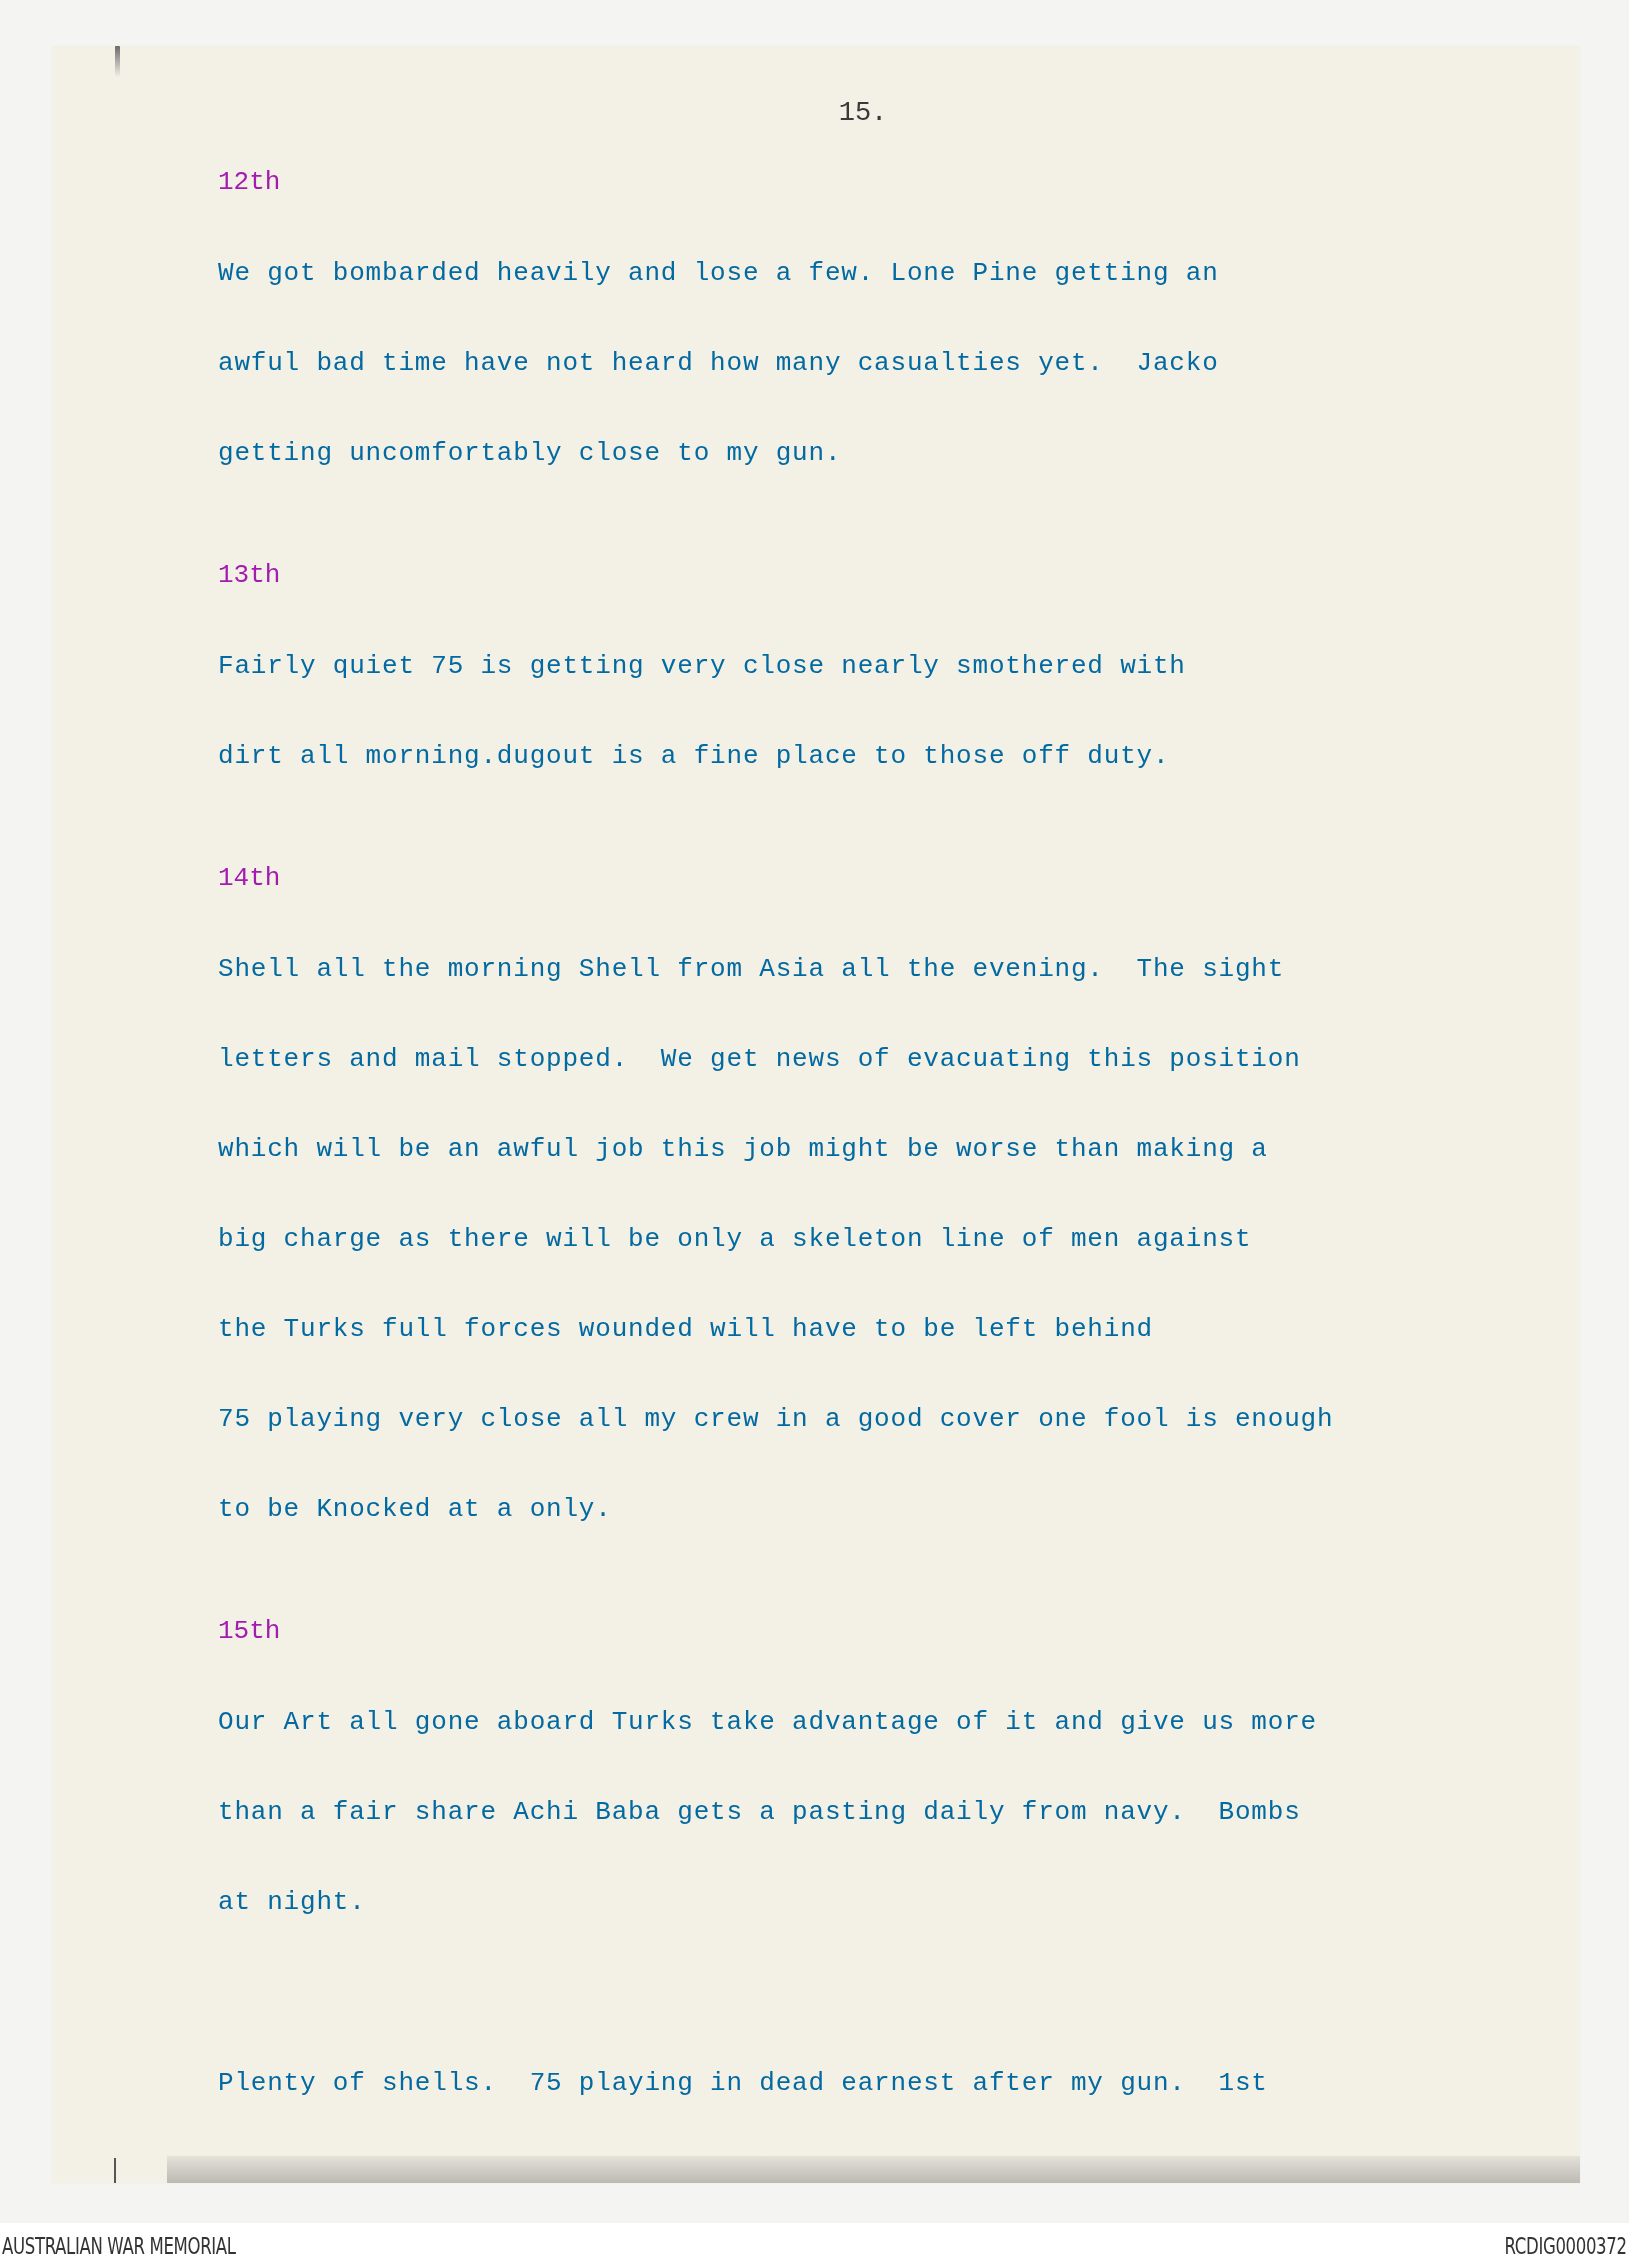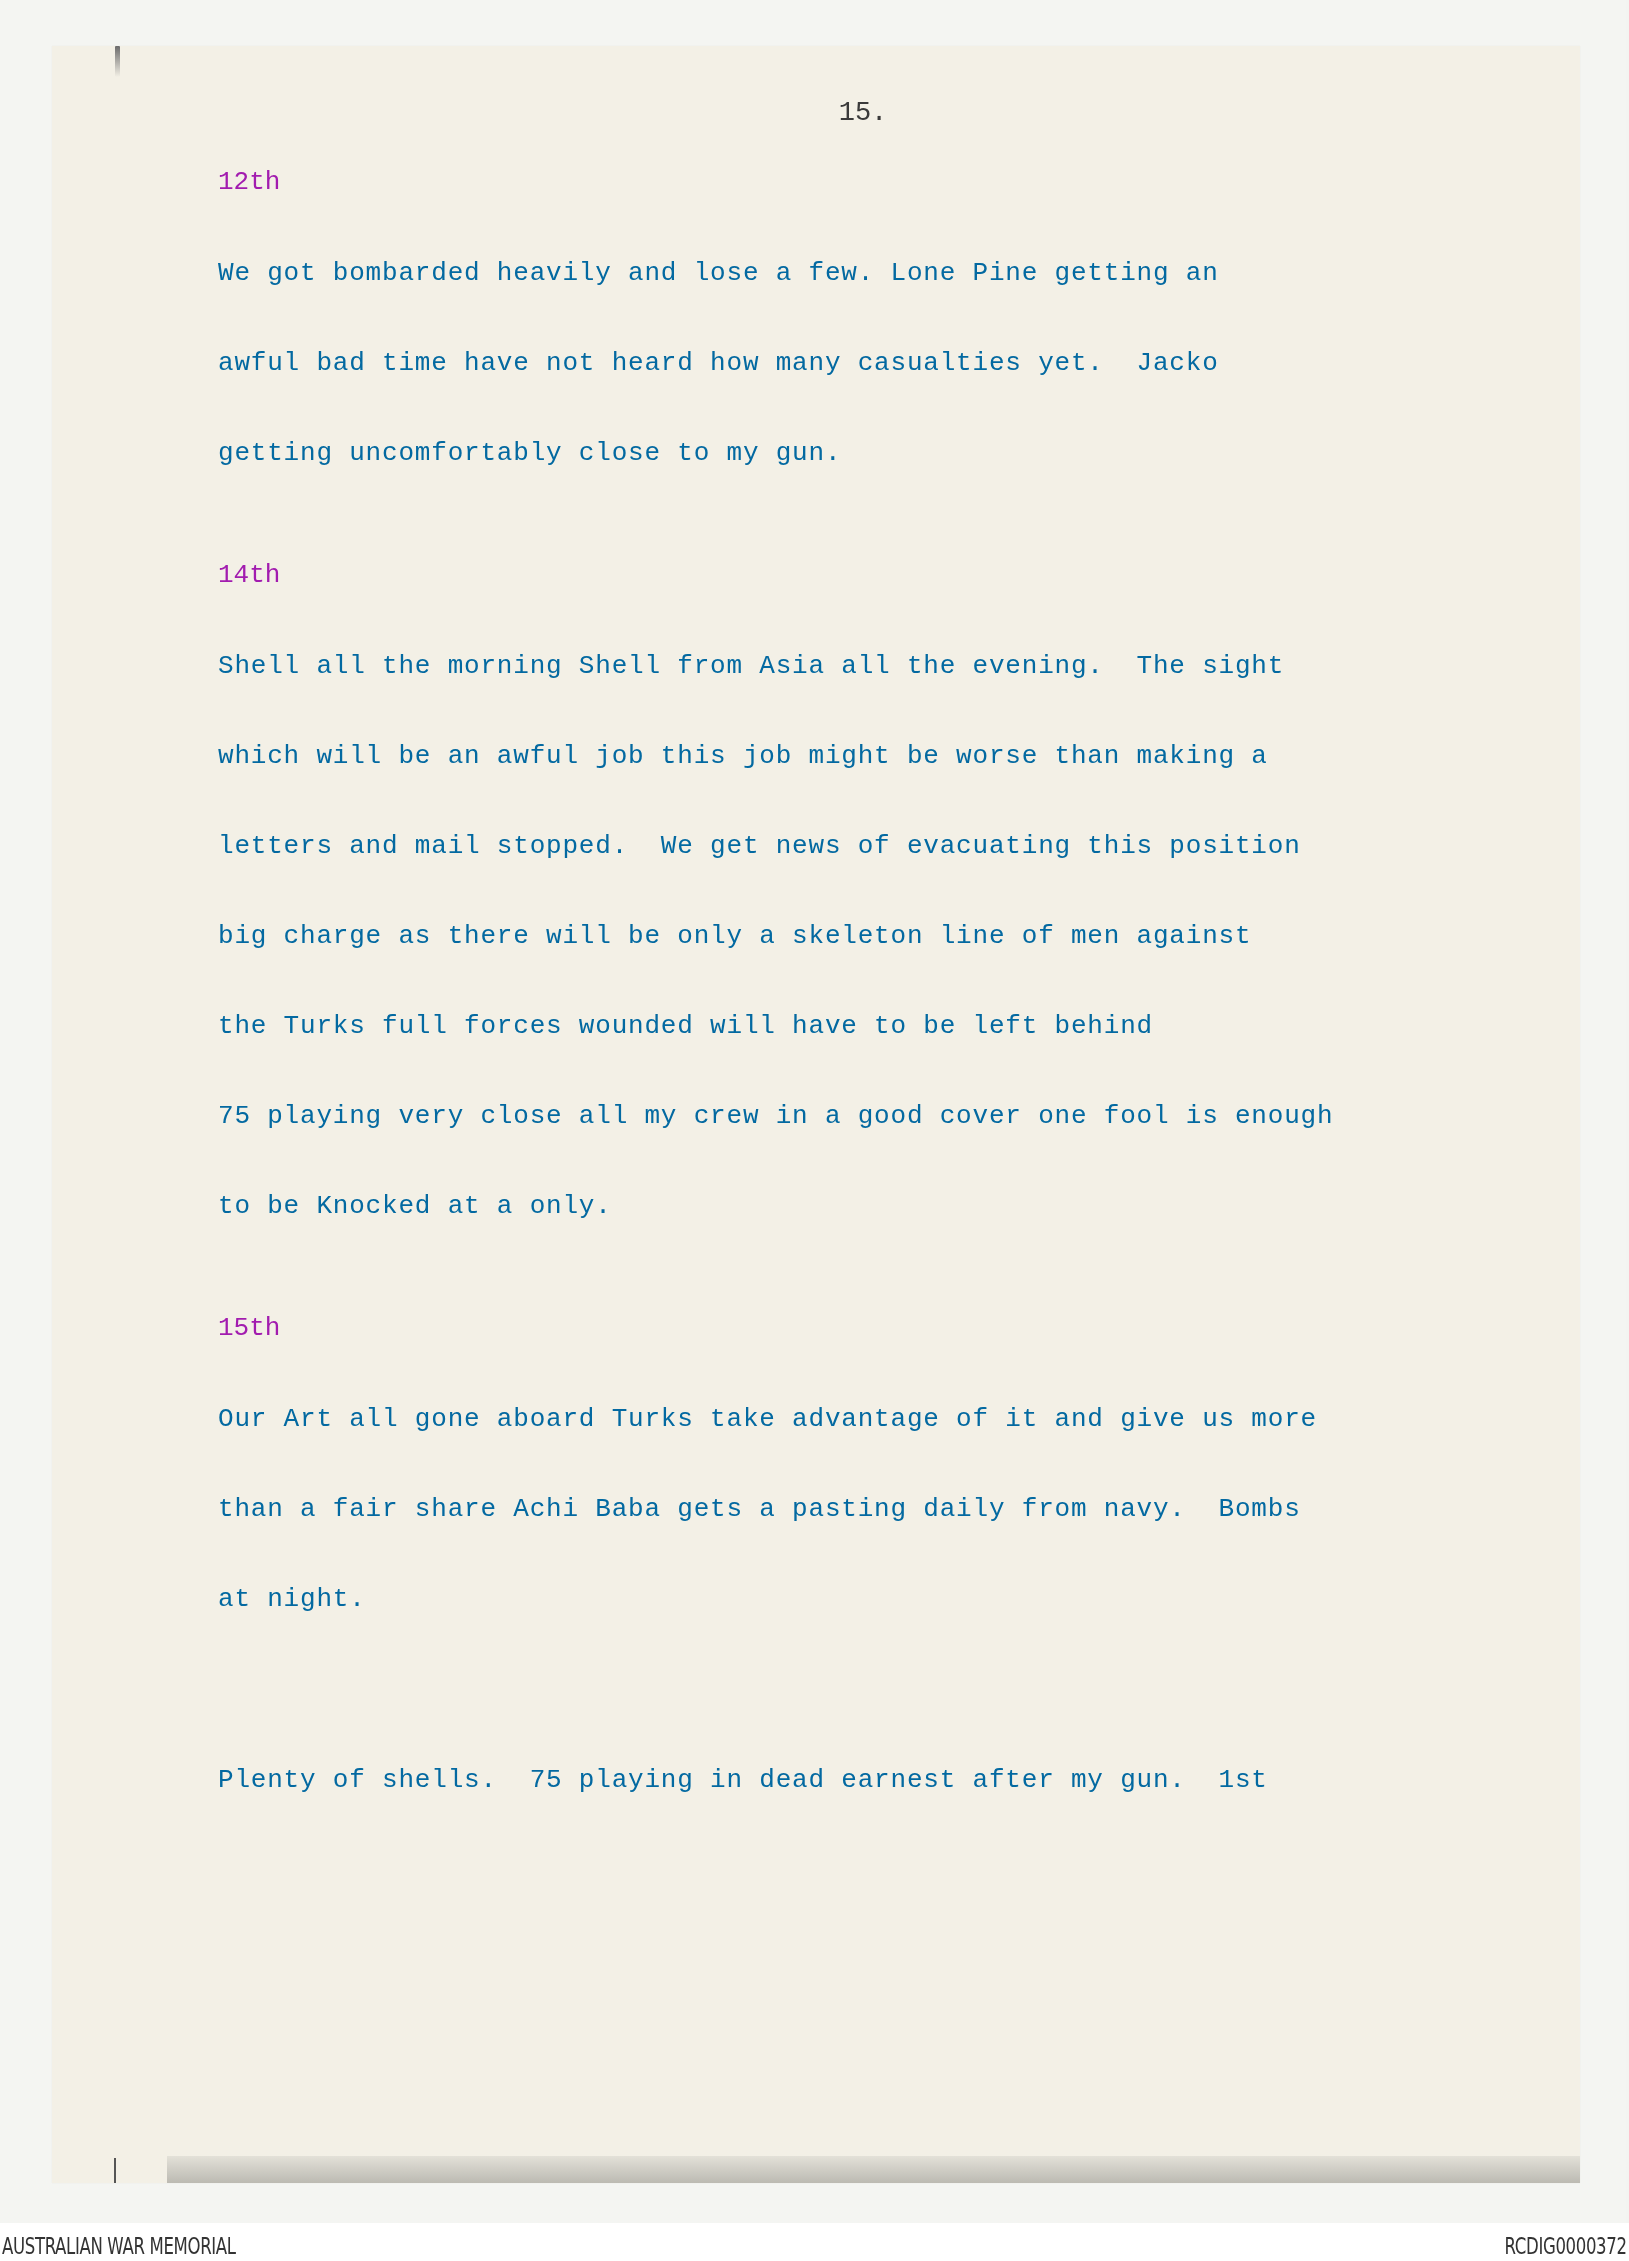--- a/index.html
+++ b/index.html
@@ -132,27 +132,34 @@
     <div class="content">
       <div class="entry">
         <span class="entry-date">12th</span>
         <div class="entry-body">
           <div>We got bombarded heavily and lose a few. Lone Pine getting an</div>
           <div>awful bad time have not heard how many casualties yet.  Jacko</div>
           <div>getting uncomfortably close to my gun.</div>
         </div>
       </div>
 
+      <div class="entry">
+        <span class="entry-date">13th</span>
+        <div class="entry-body">
+          <div>Fairly quiet 75 is getting very close nearly smothered with</div>
+          <div>dirt all morning.dugout is a fine place to those off duty.</div>
+        </div>
+      </div>
 
       <div class="entry">
         <span class="entry-date">14th</span>
         <div class="entry-body">
           <div>Shell all the morning Shell from Asia all the evening.  The sight</div>
+          <div>letters and mail stopped.  We get news of evacuating this position</div>
           <div>which will be an awful job this job might be worse than making a</div>
-          <div>letters and mail stopped.  We get news of evacuating this position</div>
           <div>big charge as there will be only a skeleton line of men against</div>
           <div>the Turks full forces wounded will have to be left behind</div>
           <div>75 playing very close all my crew in a good cover one fool is enough</div>
           <div>to be Knocked at a only.</div>
         </div>
       </div>
 
       <div class="entry">
         <span class="entry-date">15th</span>
         <div class="entry-body">

